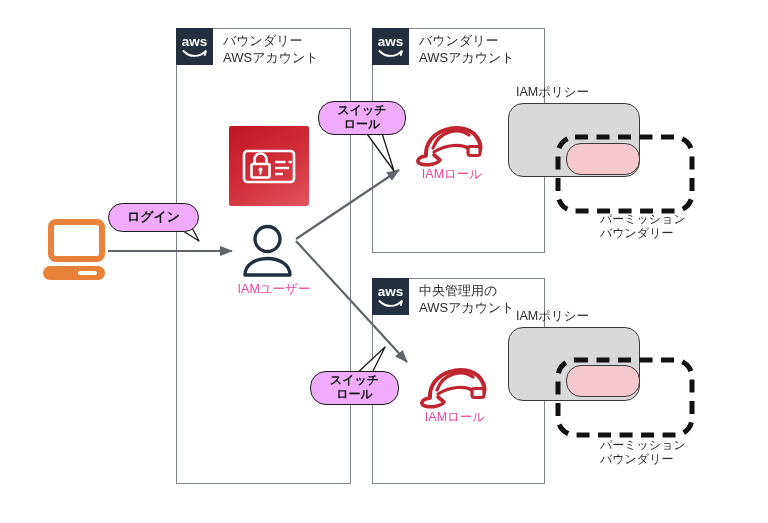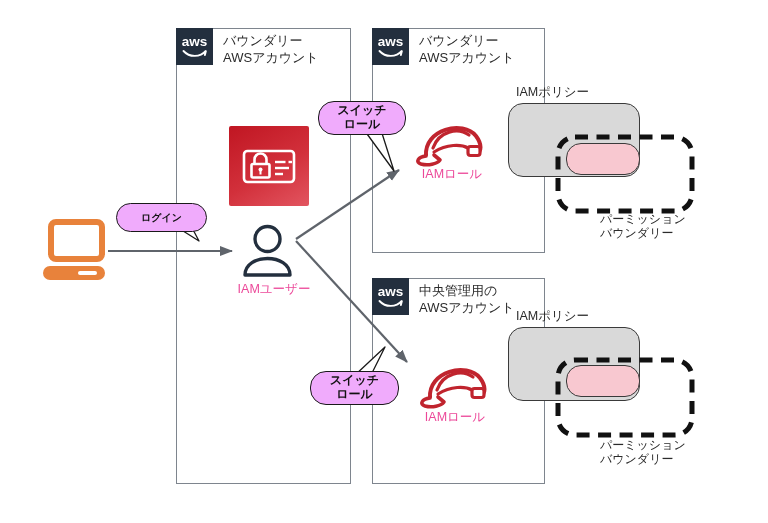--- a/index.html
+++ b/index.html
@@ -115,21 +115,21 @@
 
     <line x1="296" y1="239" x2="399" y2="170" stroke="#5f646b" stroke-width="2.2" marker-end="url(#ah)"></line>
 
     <line x1="296" y1="241" x2="407" y2="362" stroke="#5f646b" stroke-width="2.2" marker-end="url(#ah)"></line>
 
     <path d="M172,224 L199,241 L190,224 Z" fill="#fff" stroke="#1a1a1a" stroke-width="1.3" stroke-linejoin="round"></path>
     <path d="M362,127 L394,171 L380,127 Z" fill="#fff" stroke="#1a1a1a" stroke-width="1.3" stroke-linejoin="round"></path>
     <path d="M353,377 L385,347 L370,377 Z" fill="#fff" stroke="#1a1a1a" stroke-width="1.3" stroke-linejoin="round"></path>
   </svg>
 
-  <div class="bubble" style="left:116px;top:203px;width:89px;height:27px;font-size:10px;text-align:right;">
+  <div class="bubble" style="left:108px;top:203px;width:89px;height:27px;font-size:13px;text-align:right;">
     <span class="l">ログイン</span>
   </div>
   <div class="bubble" style="left:318px;top:101px;width:86px;height:32px;font-size:12px;">
     <span class="l">スイッチ</span>
     <span class="l">ロール</span>
   </div>
   <div class="bubble" style="left:310px;top:371px;width:87px;height:32px;font-size:12px;">
     <span class="l">スイッチ</span>
     <span class="l">ロール</span>
   </div>

